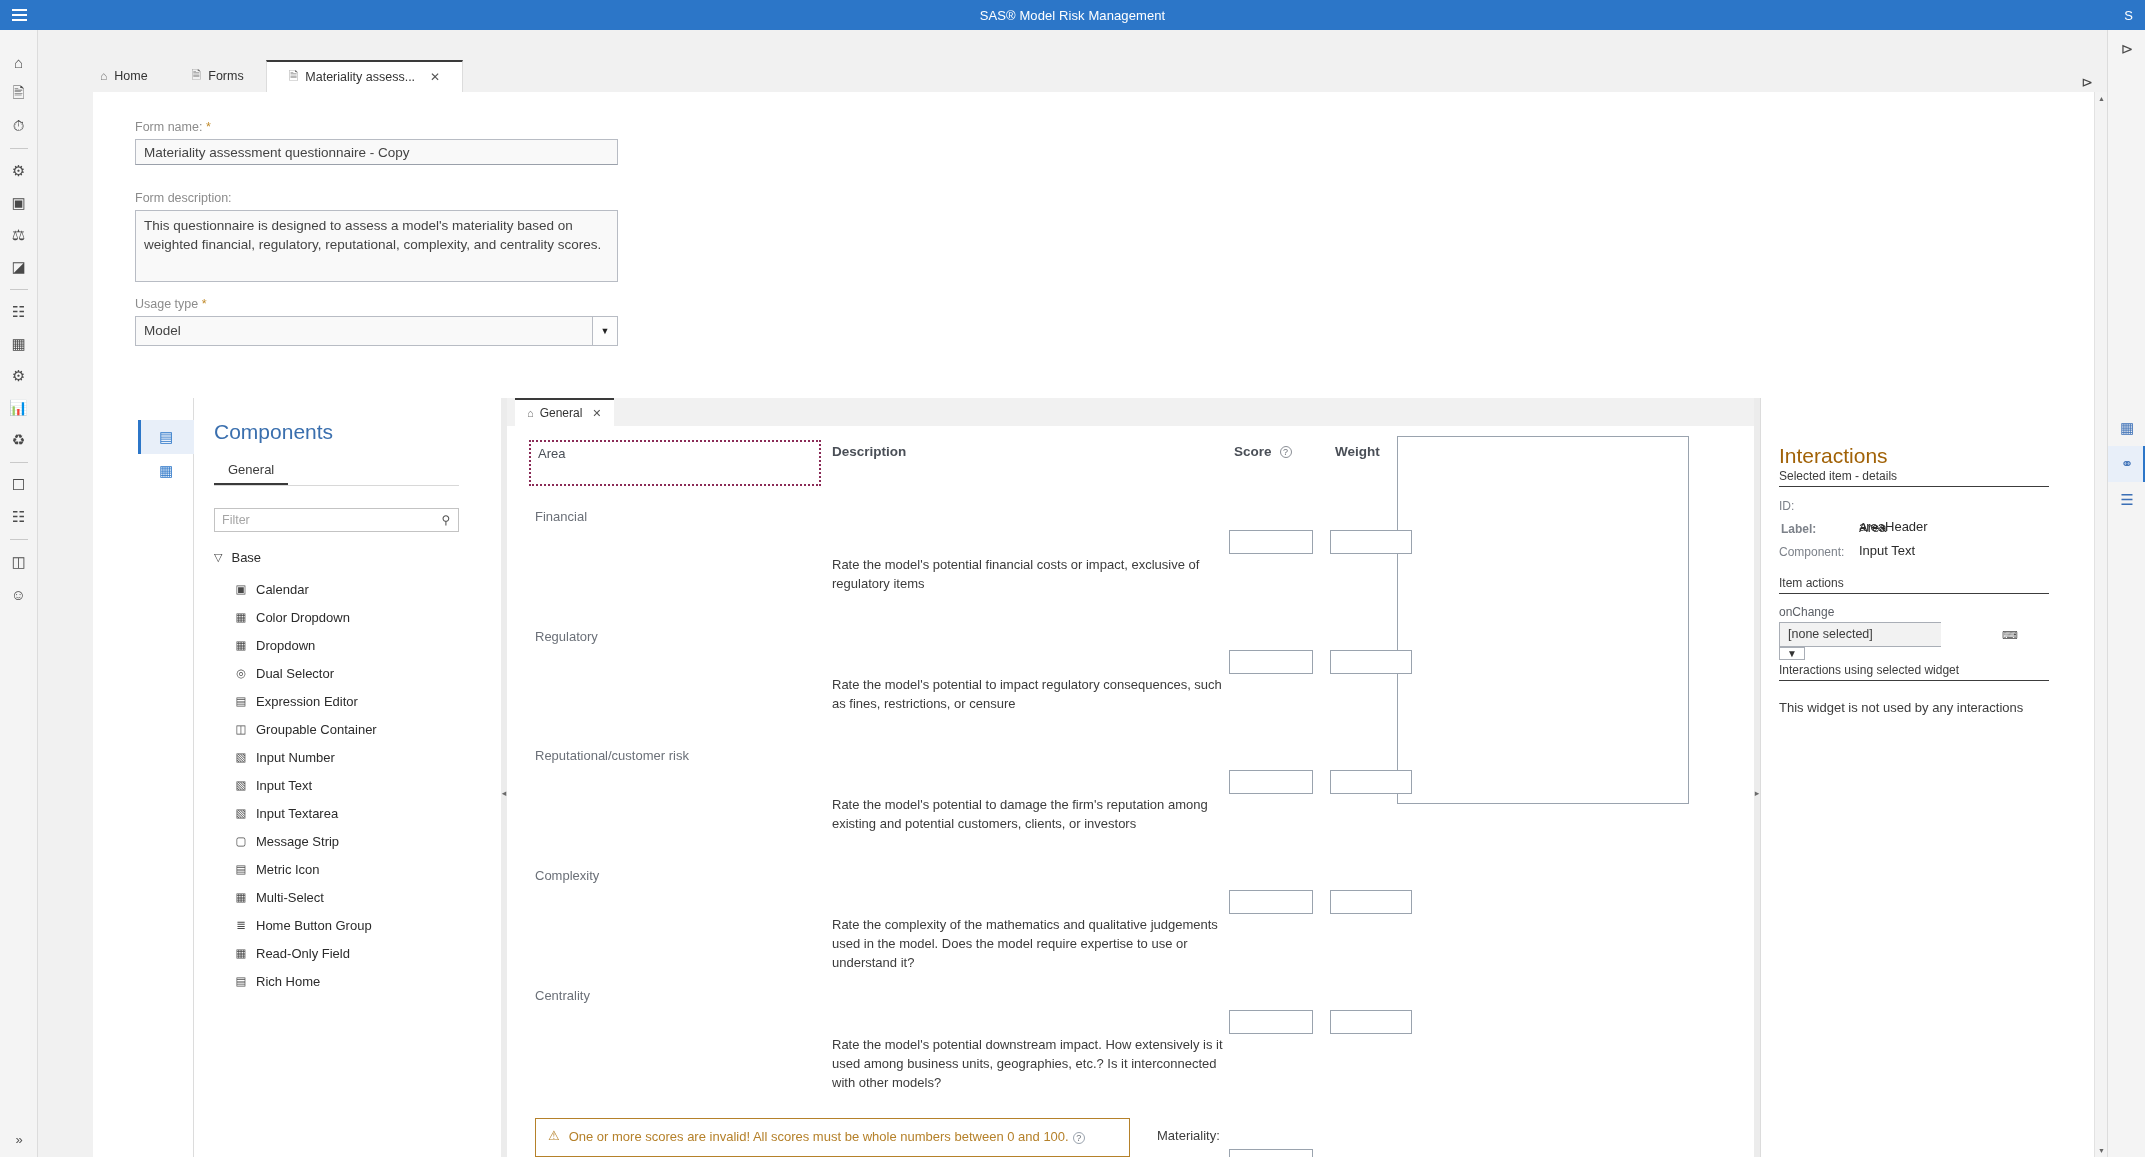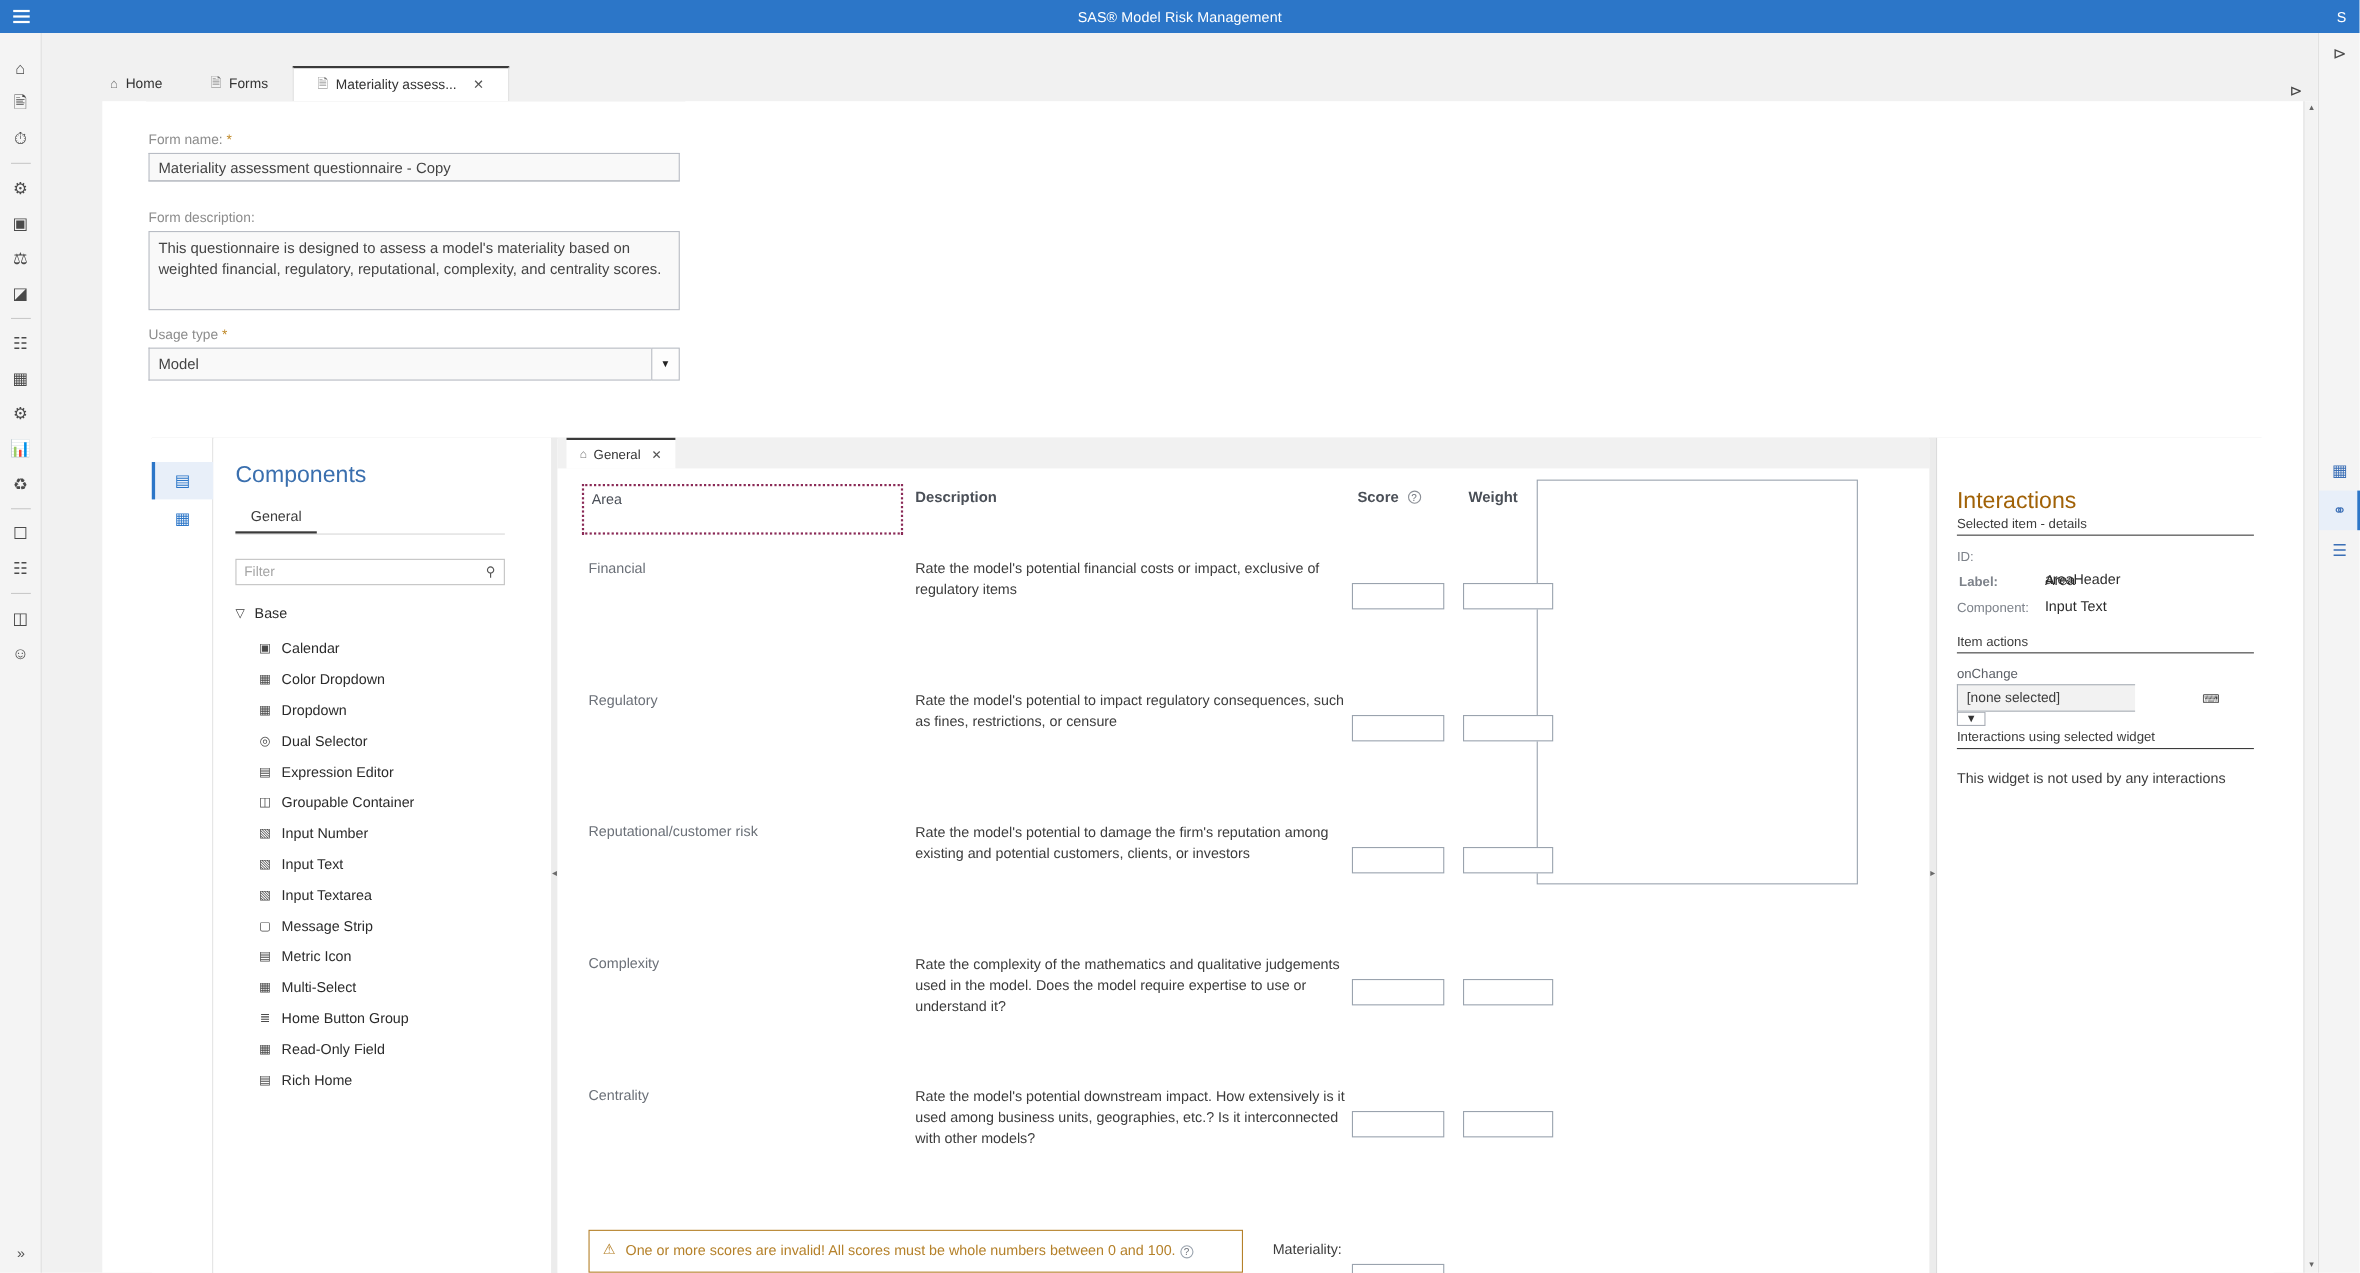--- a/index.html
+++ b/index.html
@@ -225,21 +225,21 @@
     border: 2px dotted #8a2a56;
   }
   .hdr-sel-label {
     position:absolute; left: 7px; top: 4px; font-size: 13px; color:#4a4f57;
   }
 
   .row-label {
     position:absolute; font-size: 13px; color: #6b7078;
   }
   .row-desc {
-    position:absolute; font-size: 13px; color: #3c3c3c; line-height: 1.45;
+    position:absolute; font-size: 13px; color: #3c3c3c; line-height: 1.45; margin-top: 48px;
   }
   .cell-input {
     position:absolute; height: 24px; border: 1px solid #9aa3ae; background:#fff;
   }
   .bigbox {
     position:absolute; border: 1px solid #9aa3ae; background:#fff;
   }
 
   .alertbox {
     position:absolute; border: 1px solid #b5812a; background:#fff;

